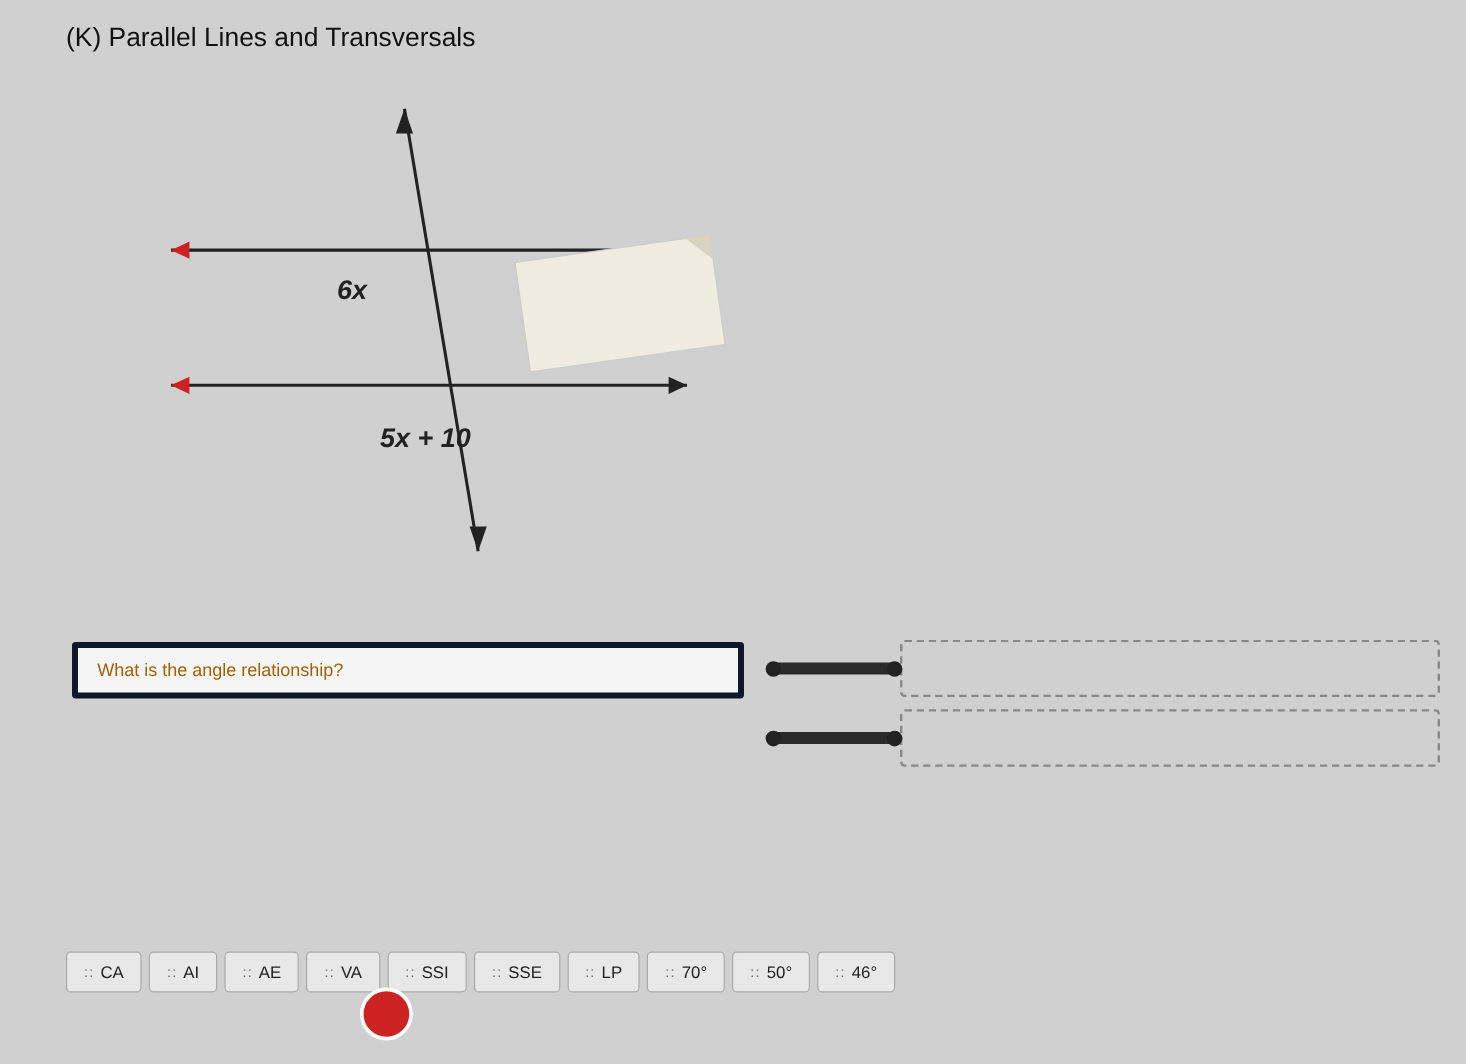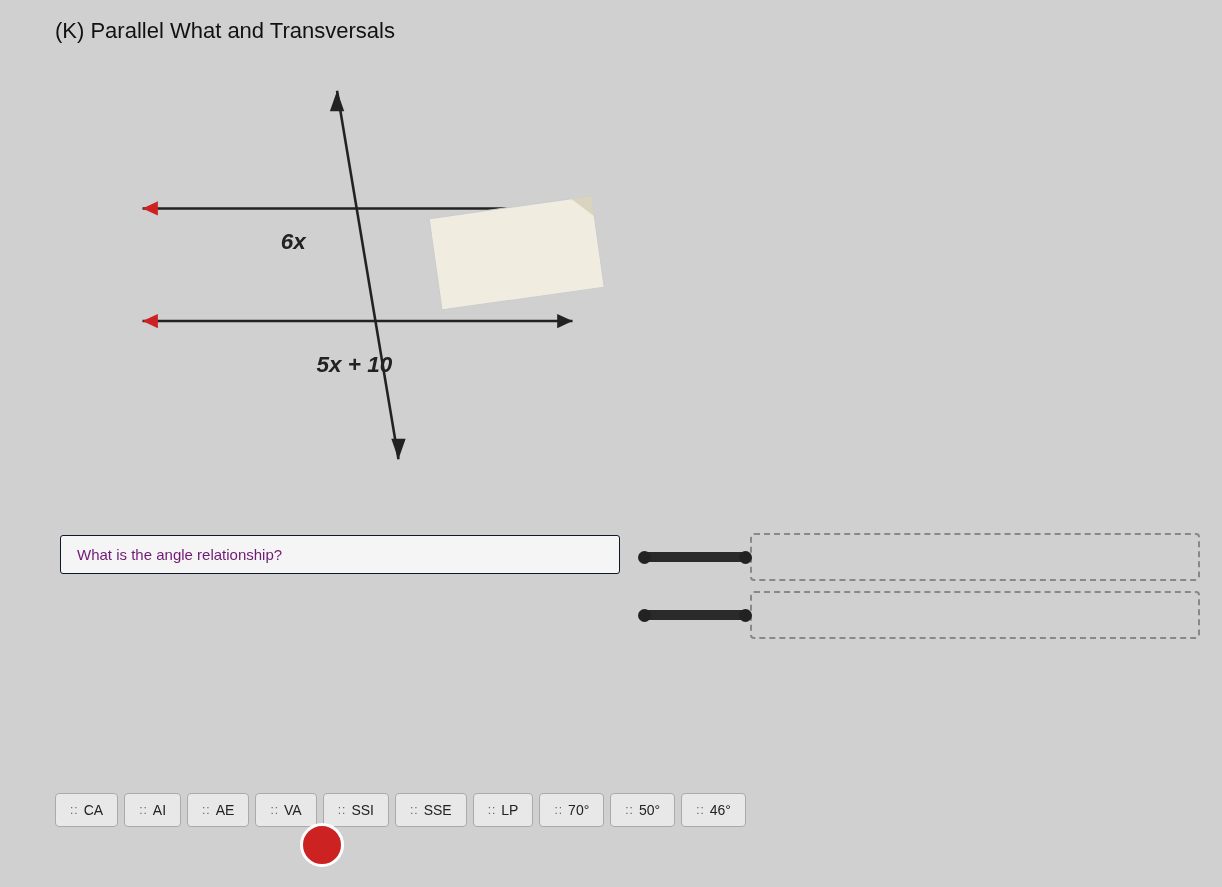--- a/index.html
+++ b/index.html
@@ -45,25 +45,25 @@
     
     .question-boxes {
       position: absolute;
       top: 535px;
       left: 60px;
       width: 560px;
     }
 
     .question-box {
       background: #f5f5f5;
-      border: 1px solid #0f172a;
+      border: 5px solid #0f172a;
       border-radius: 3px;
       padding: 10px 16px;
       font-size: 15px;
-      color: #701a75;
+      color: #a16207;
       margin-bottom: 4px;
     }
 
     .question-box .underline {
       text-decoration: underline;
     }
 
     .question-box .bold-text {
       font-weight: bold;
       text-decoration: underline;
@@ -164,21 +164,21 @@
       background: #cc2222;
       border-radius: 50%;
       border: 3px solid #fff;
     }
   </style>
 </head>
 <body>
 
 <div class="main-container">
 
-  <h1 class="title">(K) Parallel What and Transversals</h1>
+  <h1 class="title">(K) Parallel Lines and Transversals</h1>
 
   <div class="diagram-area">
     <svg class="diagram-svg" viewBox="0 0 580 420">
 
       <line x1="60" y1="145" x2="480" y2="145" stroke="#222" stroke-width="2.5"></line>
 
       <polygon points="60,145 75,138 75,152" fill="#cc2222"></polygon>
 
       <polygon points="480,145 465,138 465,152" fill="#222"></polygon>
 

